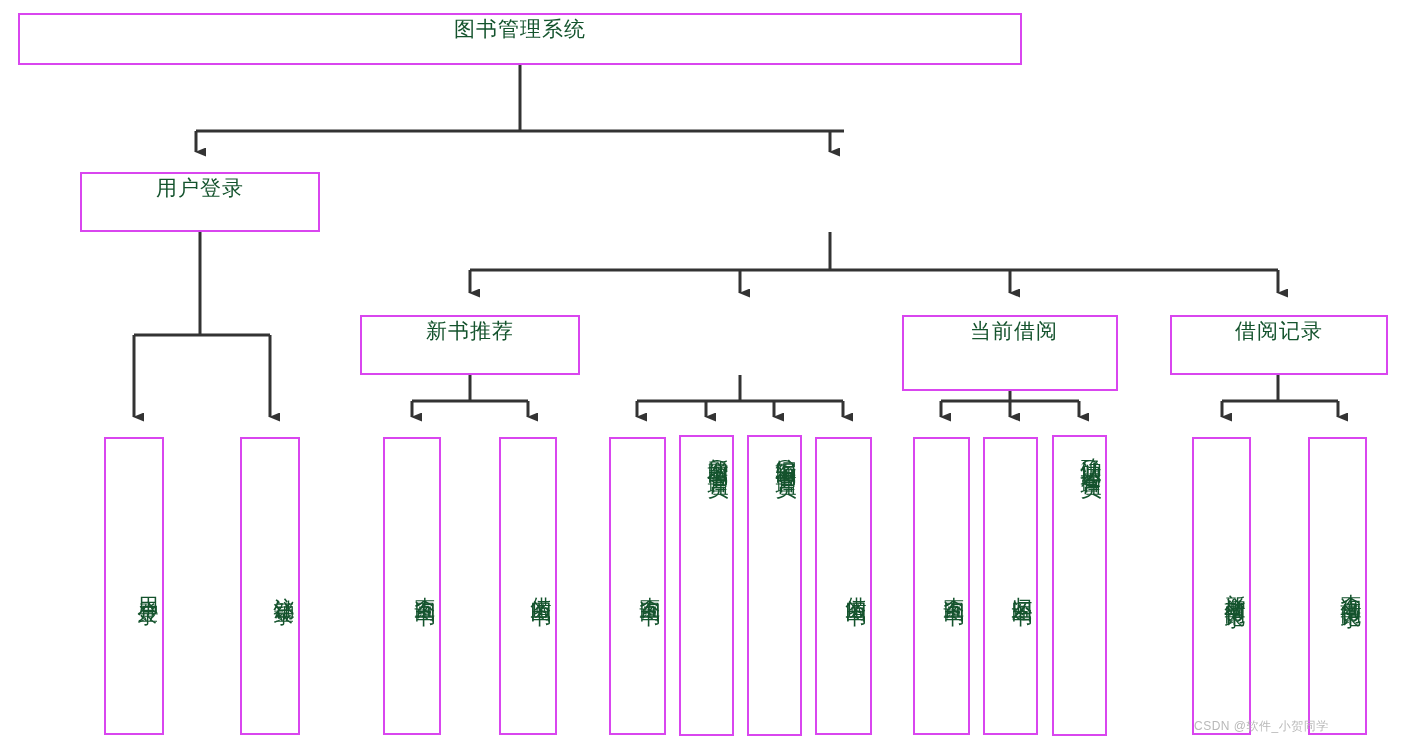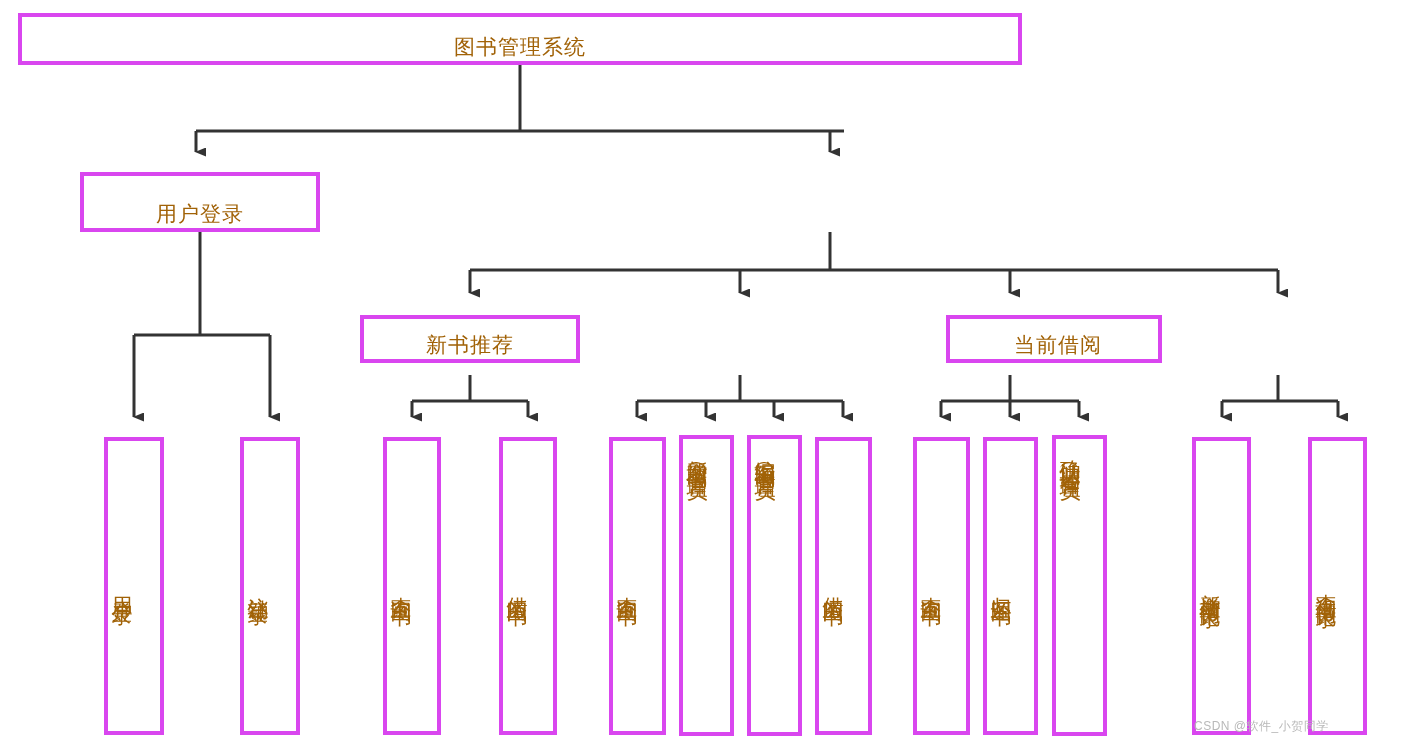--- a/index.html
+++ b/index.html
@@ -20,26 +20,26 @@
   svg#edges {
     position: absolute;
     left: 0;
     top: 0;
     width: 1405px;
     height: 747px;
   }
   .node {
     position: absolute;
     box-sizing: border-box;
-    border: 4px solid #d946ef;
+    border: 2px solid #d946ef;
     background: #ffffff;
     display: flex;
-    align-items: flex-end;
+    align-items: flex-start;
     justify-content: center;
-    color: #a16207;
+    color: #14532d;
   }
   .node.horiz {
     font-size: 21px;
     letter-spacing: 1px;
   }
   .node.vert {
     writing-mode: vertical-rl;
     text-orientation: upright;
     font-size: 21px;
     letter-spacing: 3px;
@@ -116,25 +116,28 @@
   </svg>
 
   <div class="node horiz" style="left:18px; top:13px; width:1004px; height:52px;">
     <span class="label">图书管理系统</span>
   </div>
 
   <div class="node horiz" style="left:80px; top:172px; width:240px; height:60px;">
     <span class="label">用户登录</span>
   </div>
 
-  <div class="node horiz" style="left:360px; top:315px; width:220px; height:48px;">
+  <div class="node horiz" style="left:360px; top:315px; width:220px; height:60px;">
     <span class="label">新书推荐</span>
   </div>
-  <div class="node horiz" style="left:946px; top:315px; width:216px; height:48px;padding-left:8px;">
+  <div class="node horiz" style="left:902px; top:315px; width:216px; height:76px;padding-left:8px;">
     <span class="label">当前借阅</span>
+  </div>
+  <div class="node horiz" style="left:1170px; top:315px; width:218px; height:60px;">
+    <span class="label">借阅记录</span>
   </div>
 
   <div class="node vert" style="left:104px; top:437px; width:60px; height:298px;">
     <span class="label">用户登录</span>
   </div>
   <div class="node vert" style="left:240px; top:437px; width:60px; height:298px;">
     <span class="label">注销登录</span>
   </div>
 
   <div class="node vert" style="left:383px; top:437px; width:58px; height:298px;">

